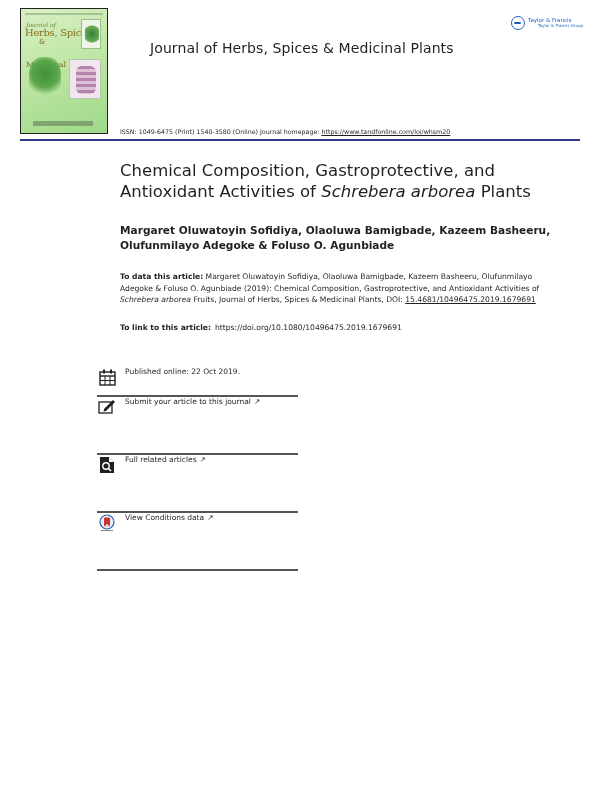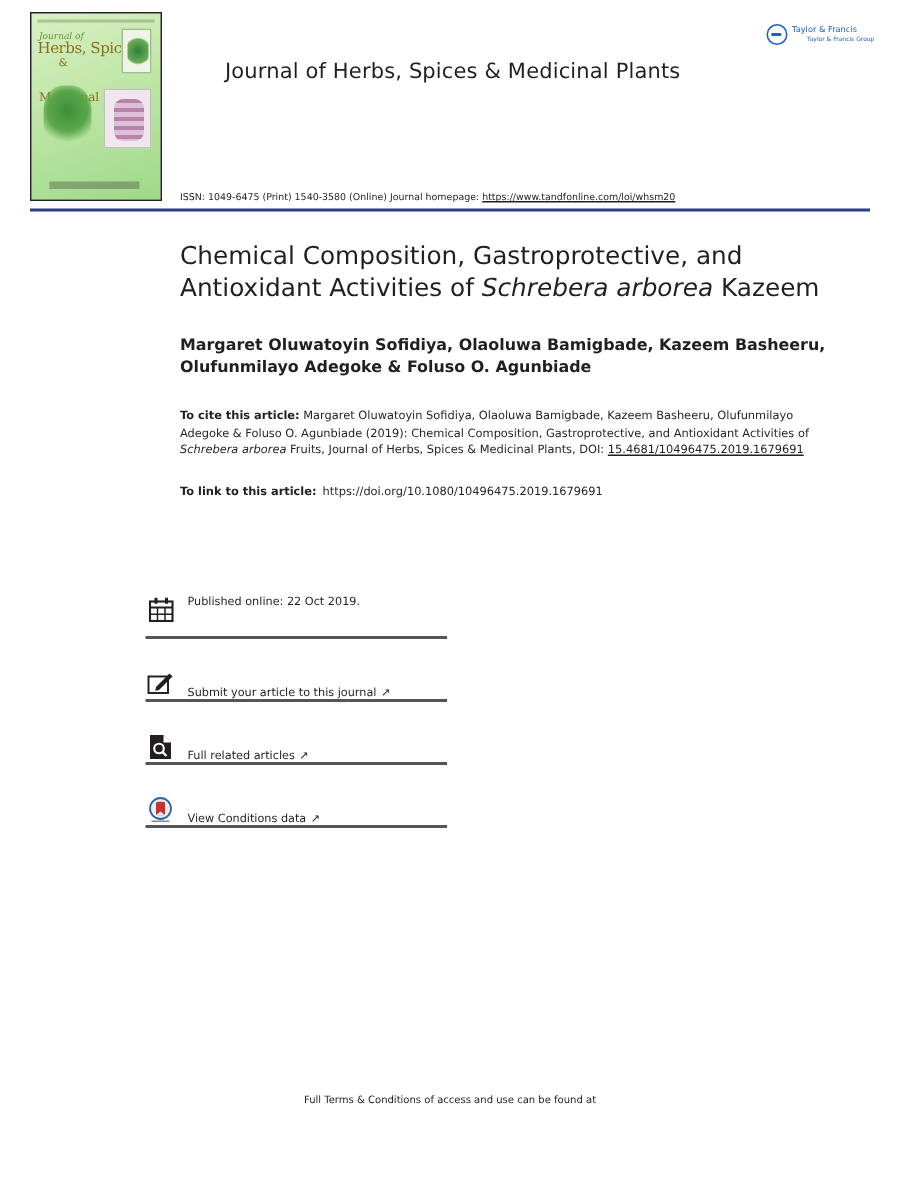--- a/index.html
+++ b/index.html
@@ -44,26 +44,26 @@
 
   .cite { position: absolute; left: 120px; top: 271px; width: 440px; font-size: 7.6px; line-height: 11.5px; color: #231f20; }
   .cite .lbl { font-weight: bold; }
   .cite a { color: #231f20; text-decoration: underline; }
 
   .link { position: absolute; left: 120px; top: 323px; font-size: 7.6px; color: #231f20; white-space: nowrap; }
   .link .lbl { font-weight: bold; margin-top: 23px; }
   .link a { color: #231f20; margin-left: 4px; }
 
   .meta-list { position: absolute; left: 97px; top: 367px; width: 201px; }
-  .meta-item { position: relative; display: flex; align-items: flex-end; height: 40px; }
+  .meta-item { position: relative; display: flex; align-items: flex-start; height: 56px; }
   .meta-item .icon { width: 20px; height: 20px; display: flex; align-items: center; justify-content: center; margin-right: 8px; }
   .meta-item .label { font-size: 7.5px; color: #231f20; }
   .meta-item .ext { font-size: 7.5px; color: #231f20; margin-left: 3px; }
   .meta-sep { height: 2px; background: #555; width: 201px; }
-  .meta-item.first { height: 28px; align-items: flex-start; padding-top: 0; margin-top: 29px; }
+  .meta-item.first { height: 28px; align-items: flex-start; padding-top: 0; }
 
   .footer { position: absolute; left: 0; top: 728px; width: 600px; text-align: center; font-size: 6.7px; line-height: 10px; color: #231f20; }
 </style>
 </head>
 <body>
 
 <div class="cover">
   <div class="topline"></div>
   <div class="t1">Journal of</div>
   <div class="t2">Herbs, Spices</div>
@@ -89,27 +89,27 @@
   </div>
 </div>
 
 <div class="issn">
   <span>ISSN: 1049-6475 (Print) 1540-3580 (Online) Journal homepage: </span><a>https://www.tandfonline.com/loi/whsm20</a>
 </div>
 
 <div class="rule"></div>
 
 <div class="article-title">
-  <span>Chemical Composition, Gastroprotective, and Antioxidant Activities of </span><em>Schrebera arborea</em><span> Kazeem</span>
+  <span>Chemical Composition, Gastroprotective, and Antioxidant Activities of </span><em>Schrebera arborea</em><span> Plants</span>
 </div>
 
 <div class="authors">Margaret Oluwatoyin Sofidiya, Olaoluwa Bamigbade, Kazeem Basheeru, Olufunmilayo Adegoke &amp; Foluso O. Agunbiade</div>
 
 <div class="cite">
-  <span class="lbl">To cite this article:</span><span> Margaret Oluwatoyin Sofidiya, Olaoluwa Bamigbade, Kazeem Basheeru, Olufunmilayo Adegoke &amp; Foluso O. Agunbiade (2019): Chemical Composition, Gastroprotective, and Antioxidant Activities of </span><em>Schrebera arborea</em><span> Fruits, Journal of Herbs, Spices &amp; Medicinal Plants, DOI: </span><a>15.4681/10496475.2019.1679691</a>
+  <span class="lbl">To data this article:</span><span> Margaret Oluwatoyin Sofidiya, Olaoluwa Bamigbade, Kazeem Basheeru, Olufunmilayo Adegoke &amp; Foluso O. Agunbiade (2019): Chemical Composition, Gastroprotective, and Antioxidant Activities of </span><em>Schrebera arborea</em><span> Fruits, Journal of Herbs, Spices &amp; Medicinal Plants, DOI: </span><a>15.4681/10496475.2019.1679691</a>
 </div>
 
 <div class="link">
   <span class="lbl">To link to this article:</span><a>https://doi.org/10.1080/10496475.2019.1679691</a>
 </div>
 
 <div class="meta-list">
   <div class="meta-item first">
     <span class="icon">
       <svg width="17" height="17" viewBox="0 0 17 17">
@@ -158,14 +158,13 @@
           <rect x="3" y="16" width="12" height="1" fill="#888"></rect>
         </svg>
     </span>
     <span class="label">View Conditions data</span>
     <span class="ext">↗</span>
   </div>
   <div class="meta-sep"></div>
 </div>
 
 <div class="footer">
-  <div>Full Terms &amp; Conditions of access and use can be found at</div>
 </div>
 
 </body></html>

